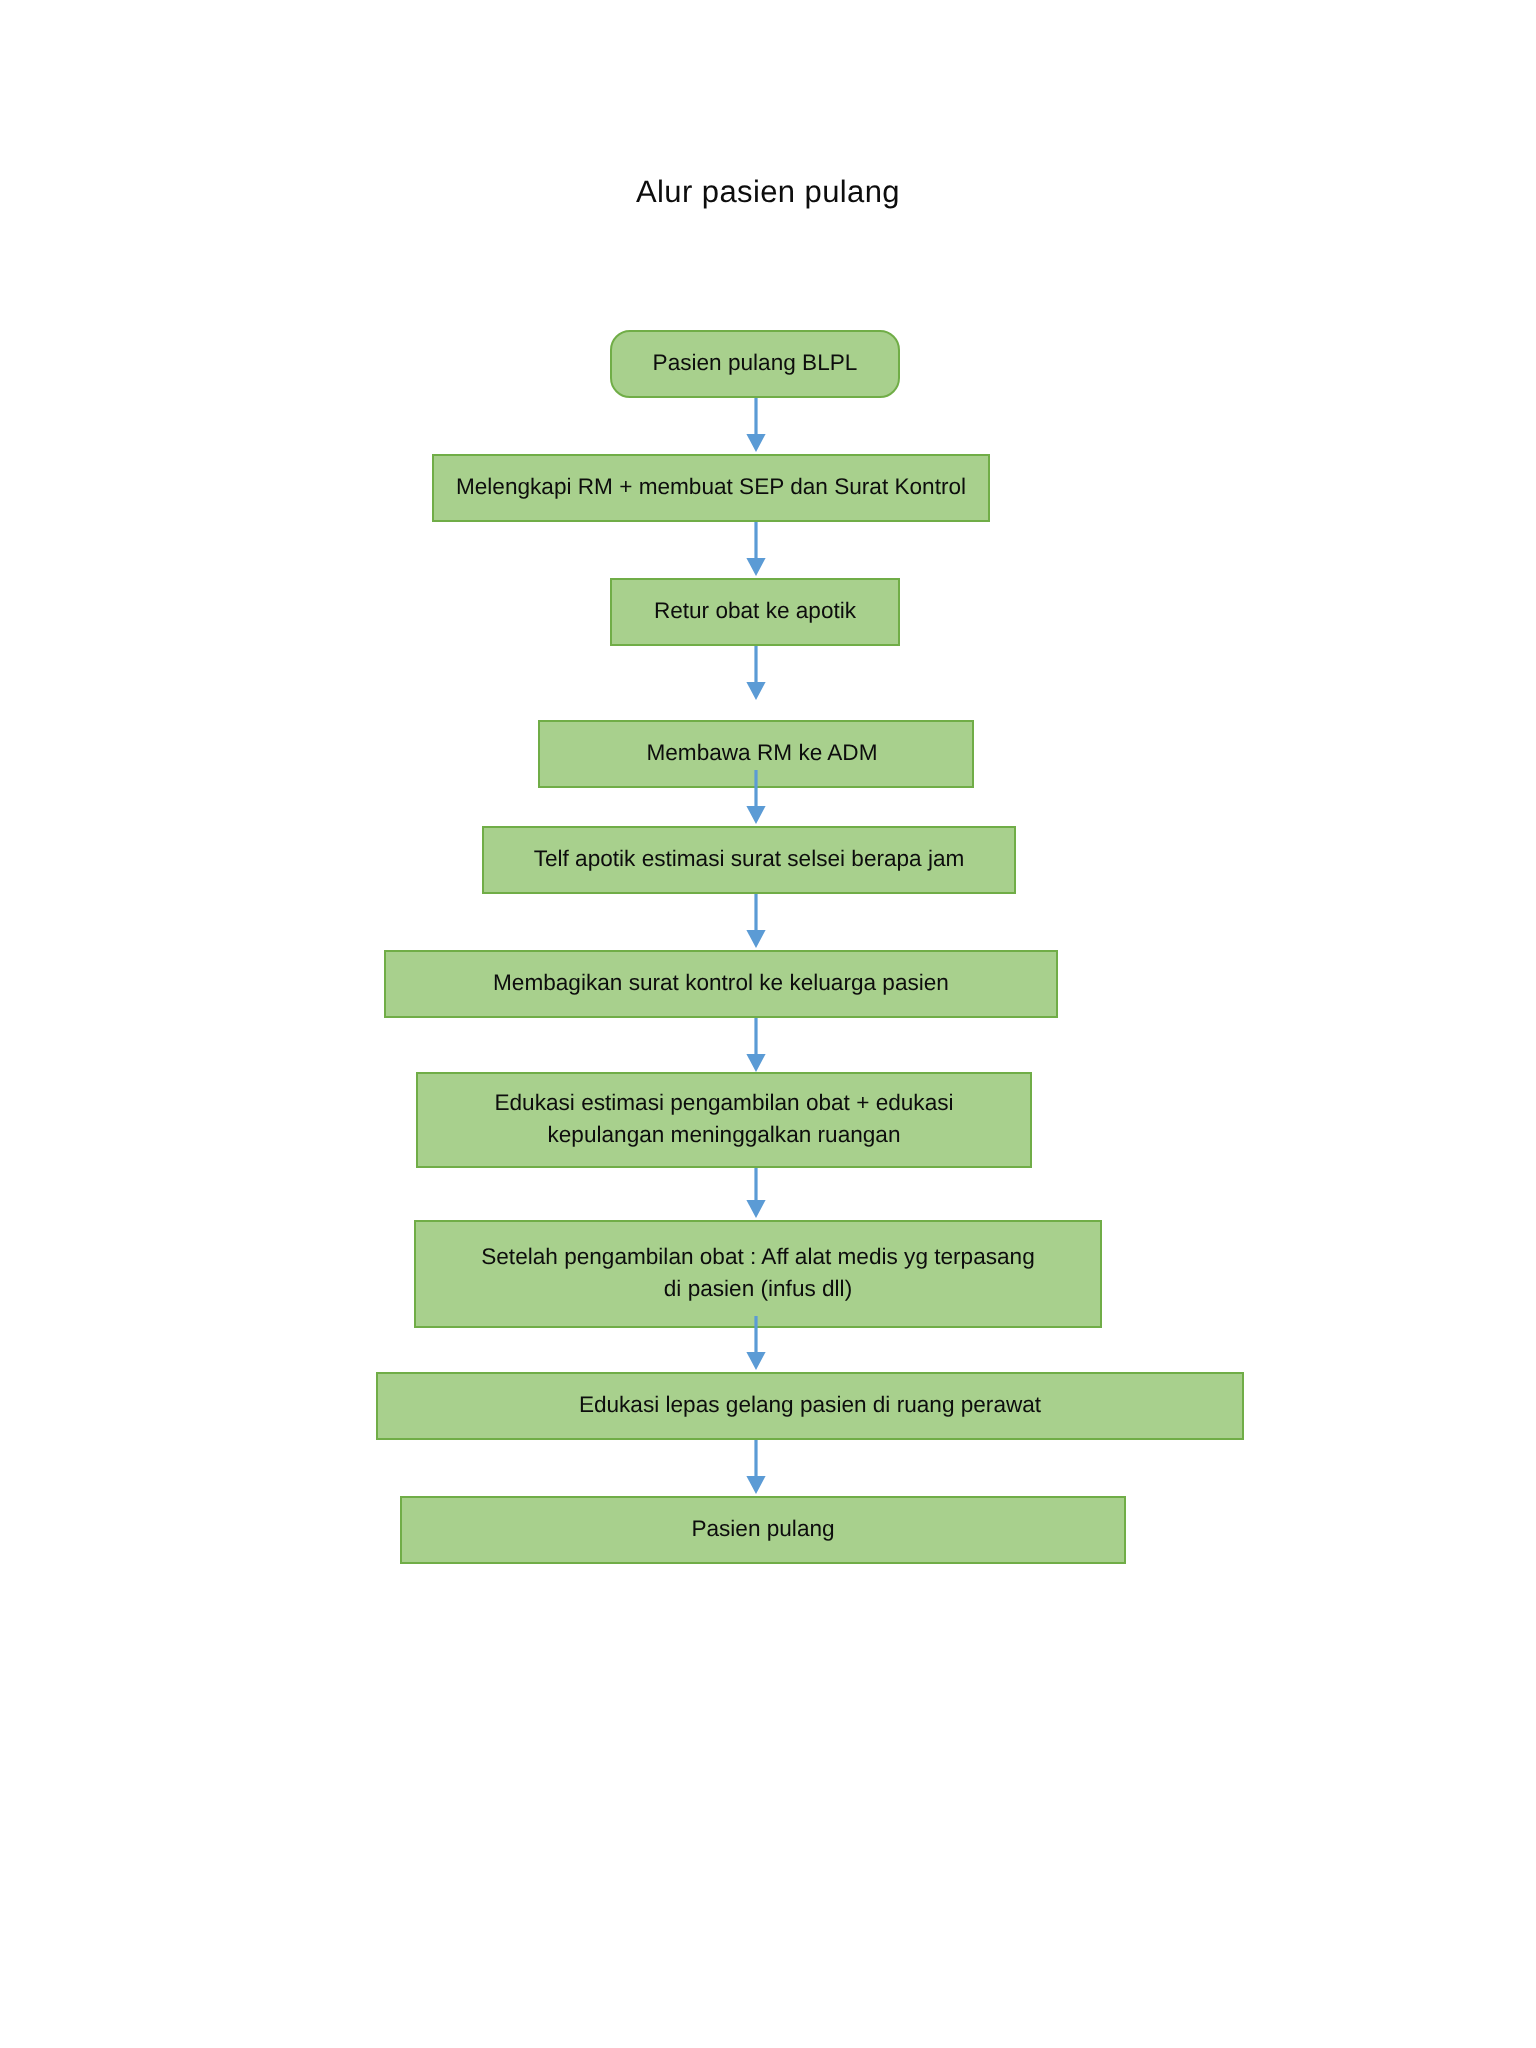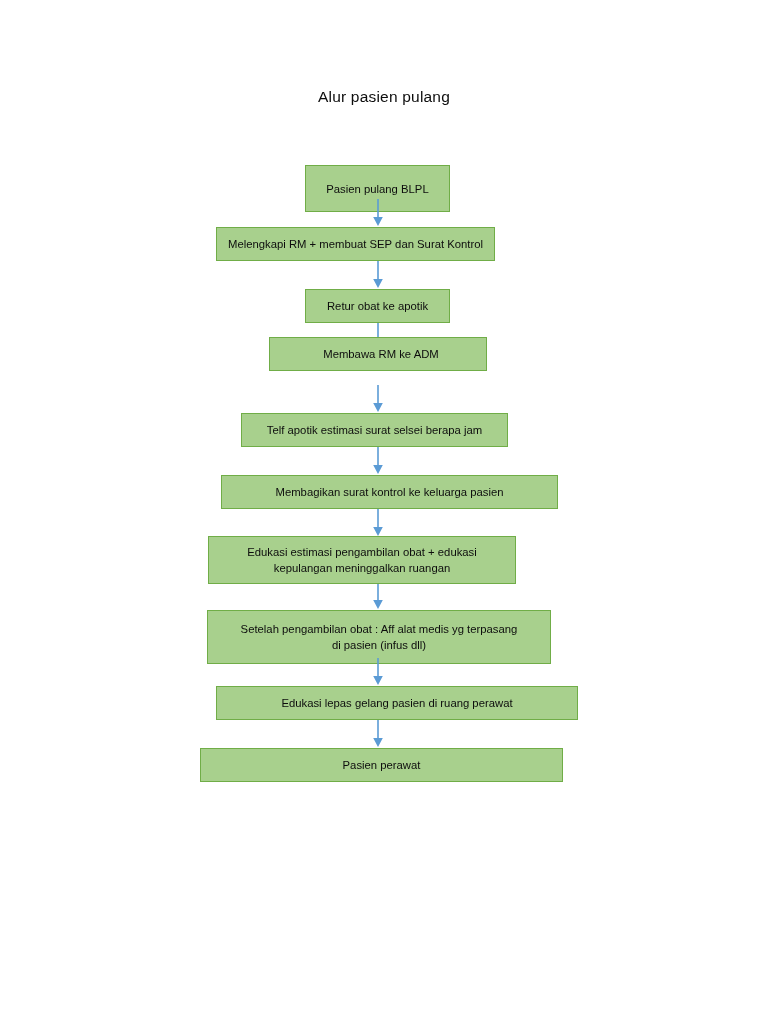--- a/index.html
+++ b/index.html
@@ -71,21 +71,21 @@
 </style>
 </head>
 <body>
 
 <div id="page">
 
   <div id="chart-title">Alur pasien pulang</div>
 
   <div id="flow">
 
-    <div class="node" style="left:305px; top:165px; width:145px; height:47px;">
+    <div class="node" style="left:305px; top:165px; width:145px; height:34px;border-radius:10px;">
       <span class="node-label">Pasien pulang BLPL</span>
     </div>
 
     <div class="connector" style="left:370px; top:199px; height:28px;">
       <svg width="16" height="28" viewBox="0 0 16 28">
         <line x1="8" y1="0" x2="8" y2="19" stroke="#5b9bd5" stroke-width="1.6"></line>
         <polygon points="3.2,18 12.8,18 8,27" fill="#5b9bd5"></polygon>
       </svg>
     </div>
 
@@ -104,21 +104,21 @@
       <span class="node-label">Retur obat ke apotik</span>
     </div>
 
     <div class="connector" style="left:370px; top:323px; height:28px;">
       <svg width="16" height="28" viewBox="0 0 16 28">
         <line x1="8" y1="0" x2="8" y2="19" stroke="#5b9bd5" stroke-width="1.6"></line>
         <polygon points="3.2,18 12.8,18 8,27" fill="#5b9bd5"></polygon>
       </svg>
     </div>
 
-    <div class="node" style="left:269px; top:337px; width:218px; height:34px;padding-left:12px;">
+    <div class="node" style="left:269px; top:360px; width:218px; height:34px;padding-left:12px;">
       <span class="node-label">Membawa RM ke ADM</span>
     </div>
 
     <div class="connector" style="left:370px; top:385px; height:28px;">
       <svg width="16" height="28" viewBox="0 0 16 28">
         <line x1="8" y1="0" x2="8" y2="19" stroke="#5b9bd5" stroke-width="1.6"></line>
         <polygon points="3.2,18 12.8,18 8,27" fill="#5b9bd5"></polygon>
       </svg>
     </div>
 
@@ -126,21 +126,21 @@
       <span class="node-label">Telf apotik estimasi surat selsei berapa jam</span>
     </div>
 
     <div class="connector" style="left:370px; top:447px; height:28px;">
       <svg width="16" height="28" viewBox="0 0 16 28">
         <line x1="8" y1="0" x2="8" y2="19" stroke="#5b9bd5" stroke-width="1.6"></line>
         <polygon points="3.2,18 12.8,18 8,27" fill="#5b9bd5"></polygon>
       </svg>
     </div>
 
-    <div class="node" style="left:221px; top:475px; width:337px; height:34px;">
+    <div class="node" style="left:192px; top:475px; width:337px; height:34px;">
       <span class="node-label">Membagikan surat kontrol ke keluarga pasien</span>
     </div>
 
     <div class="connector" style="left:370px; top:509px; height:28px;">
       <svg width="16" height="28" viewBox="0 0 16 28">
         <line x1="8" y1="0" x2="8" y2="19" stroke="#5b9bd5" stroke-width="1.6"></line>
         <polygon points="3.2,18 12.8,18 8,27" fill="#5b9bd5"></polygon>
       </svg>
     </div>
 
@@ -161,29 +161,29 @@
 di pasien (infus dll)</span>
     </div>
 
     <div class="connector" style="left:370px; top:658px; height:28px;">
       <svg width="16" height="28" viewBox="0 0 16 28">
         <line x1="8" y1="0" x2="8" y2="19" stroke="#5b9bd5" stroke-width="1.6"></line>
         <polygon points="3.2,18 12.8,18 8,27" fill="#5b9bd5"></polygon>
       </svg>
     </div>
 
-    <div class="node" style="left:216px; top:686px; width:362px; height:34px;align-items:center;">
+    <div class="node" style="left:188px; top:686px; width:434px; height:34px;align-items:center;">
       <span class="node-label">Edukasi lepas gelang pasien di ruang perawat</span>
     </div>
 
     <div class="connector" style="left:370px; top:720px; height:28px;">
       <svg width="16" height="28" viewBox="0 0 16 28">
         <line x1="8" y1="0" x2="8" y2="19" stroke="#5b9bd5" stroke-width="1.6"></line>
         <polygon points="3.2,18 12.8,18 8,27" fill="#5b9bd5"></polygon>
       </svg>
     </div>
 
     <div class="node" style="left:200px; top:748px; width:363px; height:34px;">
-      <span class="node-label">Pasien perawat</span>
+      <span class="node-label">Pasien pulang</span>
     </div>
 
   </div>
 </div>
 
 </body></html>

